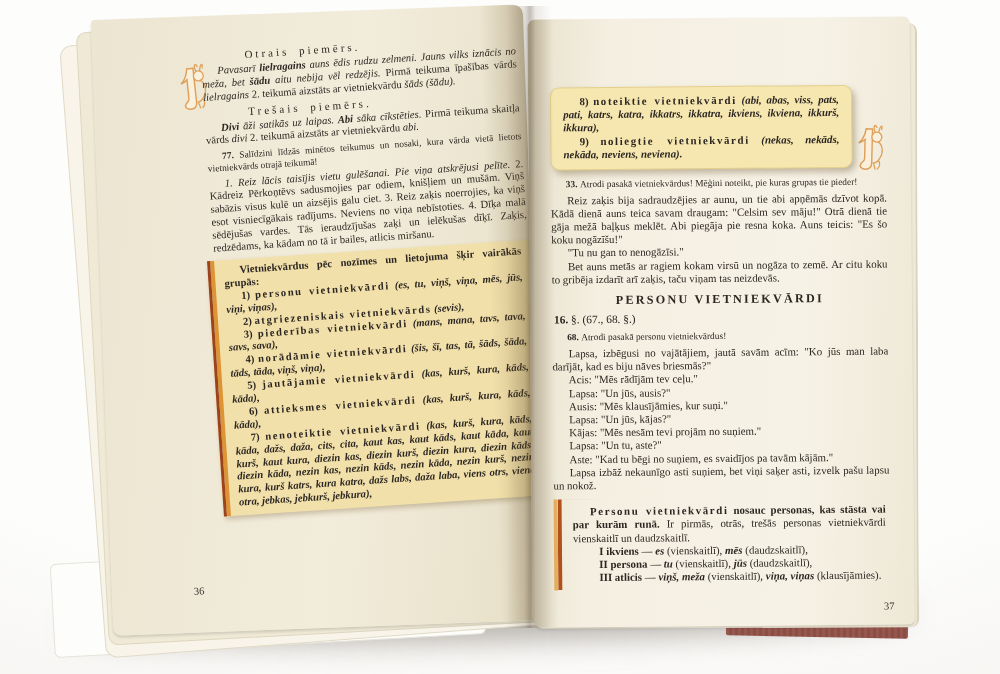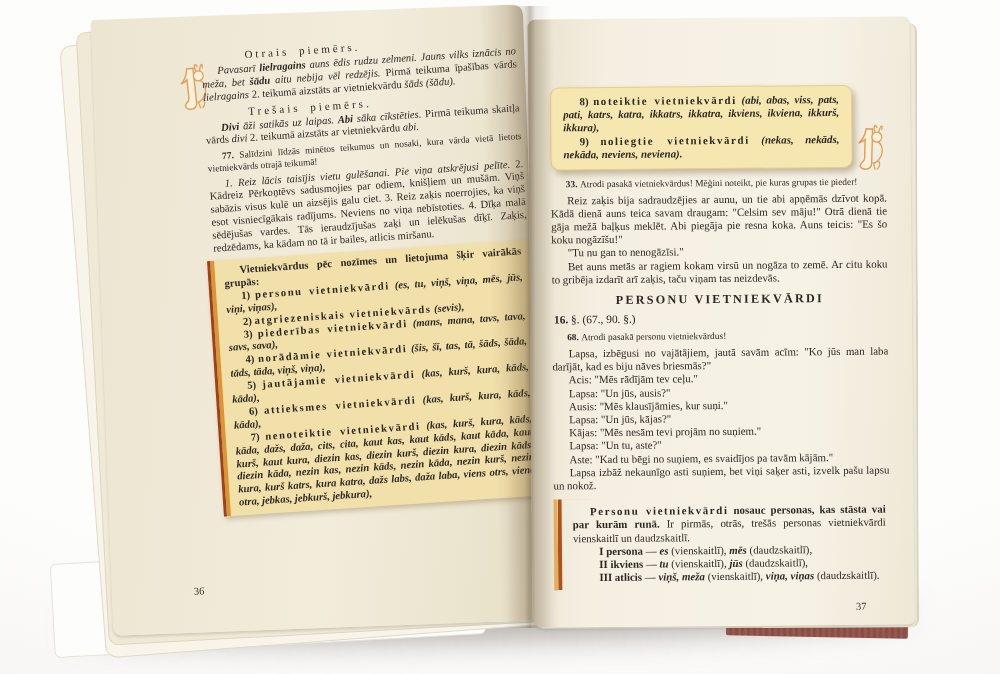--- a/index.html
+++ b/index.html
@@ -58,21 +58,21 @@
   .section-ref{margin:0 0 6px 2px;font-size:11.4px;text-align:left;}
   .dialogue-p{margin:0;text-indent:1.5em;text-align:left;}
   .tale-p{text-indent:1.5em;margin:0;}
   .seg-r{font-weight:normal;font-style:normal;}
   .seg-b{font-weight:bold;}
   .seg-i{font-style:italic;}
   .seg-bi{font-weight:bold;font-style:italic;}
   .seg-sp{font-weight:bold;letter-spacing:1.6px;}
   .pn{position:absolute;font-size:10.5px;color:#35302a;}
   .pn-left{left:82px;bottom:36px;}
-  .pn-right{right:48px;bottom:13px;}
+  .pn-right{right:20px;bottom:13px;}
   .bunny{position:absolute;width:36px;height:62px;}
   .bunny-l{left:80px;top:40px;transform:rotate(-4deg);}
   .bunny-r{right:24px;top:100px;transform:rotate(2deg);}
 </style>
 </head>
 <body>
 
 <div class="photo">
   <div class="book-shadow"></div>
   <div class="sheet-bl"></div>
@@ -123,36 +123,36 @@
     <div class="rp-content">
       <div class="box-tr">
         <p><span class="seg-b">8) </span><span class="seg-sp">noteiktie vietniekvārdi</span><span class="seg-bi"> (abi, abas, viss, pats, pati, katrs, katra, ikkatrs, ikkatra, ikviens, ikviena, ikkurš, ikkura),</span></p>
         <p><span class="seg-b">9) </span><span class="seg-sp">noliegtie vietniekvārdi</span><span class="seg-bi"> (nekas, nekāds, nekāda, neviens, neviena).</span></p>
       </div>
       <p class="para-task"><span class="seg-b">33. </span><span class="seg-r">Atrodi pasakā vietniekvārdus! Mēģini noteikt, pie kuras grupas tie pieder!</span></p>
       <p class="tale-p">Reiz zaķis bija sadraudzējies ar aunu, un tie abi apņēmās dzīvot kopā. Kādā dienā auns teica savam draugam: "Celsim sev māju!" Otrā dienā tie gāja mežā baļķus meklēt. Abi piegāja pie resna koka. Auns teicis: "Es šo koku nogāzīšu!"</p>
       <p class="tale-p">"Tu nu gan to nenogāzīsi."</p>
       <p class="tale-p">Bet auns metās ar ragiem kokam virsū un nogāza to zemē. Ar citu koku to gribēja izdarīt arī zaķis, taču viņam tas neizdevās.</p>
       <div class="section-heading">PERSONU VIETNIEKVĀRDI</div>
-      <p class="section-ref"><span class="seg-b">16. </span><span class="seg-r">§. (67., 90. §.)</span></p>
+      <p class="section-ref"><span class="seg-b">16. </span><span class="seg-r">§. (67., 68. §.)</span></p>
       <p class="para-task"><span class="seg-b">68. </span><span class="seg-r">Atrodi pasakā personu vietniekvārdus!</span></p>
       <p class="dialogue-p" style="text-align:justify">Lapsa, izbēgusi no vajātājiem, jautā savām acīm: "Ko jūs man laba darījāt, kad es biju nāves briesmās?"</p>
       <p class="dialogue-p">Acis: "Mēs rādījām tev ceļu."</p>
       <p class="dialogue-p">Lapsa: "Un jūs, ausis?"</p>
       <p class="dialogue-p">Ausis: "Mēs klausījāmies, kur suņi."</p>
       <p class="dialogue-p">Lapsa: "Un jūs, kājas?"</p>
       <p class="dialogue-p">Kājas: "Mēs nesām tevi projām no suņiem."</p>
       <p class="dialogue-p">Lapsa: "Un tu, aste?"</p>
       <p class="dialogue-p">Aste: "Kad tu bēgi no suņiem, es svaidījos pa tavām kājām."</p>
       <p class="dialogue-p" style="text-align:justify">Lapsa izbāž nekaunīgo asti suņiem, bet viņi saķer asti, izvelk pašu lapsu un nokož.</p>
       <div class="box-br">
         <p class="def-intro"><span class="seg-sp">Personu vietniekvārdi</span><span class="seg-b"> nosauc personas, kas stāsta vai par kurām runā.</span><span class="seg-r"> Ir pirmās, otrās, trešās personas vietniekvārdi vienskaitlī un daudzskaitlī.</span></p>
-        <p class="persona"><span class="seg-b">I persona</span><span class="seg-r"> — </span><span class="seg-bi">es</span><span class="seg-r"> (vienskaitlī), </span><span class="seg-bi">mēs</span><span class="seg-r"> (daudzskaitlī),</span></p>
-        <p class="persona"><span class="seg-b">II ikviens</span><span class="seg-r"> — </span><span class="seg-bi">tu</span><span class="seg-r"> (vienskaitlī), </span><span class="seg-bi">jūs</span><span class="seg-r"> (daudzskaitlī),</span></p>
-        <p class="persona"><span class="seg-b">III atlicis</span><span class="seg-r"> — </span><span class="seg-bi">viņš, meža</span><span class="seg-r"> (vienskaitlī), </span><span class="seg-bi">viņa, viņas</span><span class="seg-r"> (daudzskaitlī).</span></p>
+        <p class="persona"><span class="seg-b">I ikviens</span><span class="seg-r"> — </span><span class="seg-bi">es</span><span class="seg-r"> (vienskaitlī), </span><span class="seg-bi">mēs</span><span class="seg-r"> (daudzskaitlī),</span></p>
+        <p class="persona"><span class="seg-b">II persona</span><span class="seg-r"> — </span><span class="seg-bi">tu</span><span class="seg-r"> (vienskaitlī), </span><span class="seg-bi">jūs</span><span class="seg-r"> (daudzskaitlī),</span></p>
+        <p class="persona"><span class="seg-b">III atlicis</span><span class="seg-r"> — </span><span class="seg-bi">viņš, meža</span><span class="seg-r"> (vienskaitlī), </span><span class="seg-bi">viņa, viņas</span><span class="seg-r"> (klausījāmies).</span></p>
       </div>
     </div>
     <div class="pn pn-right">37</div>
     <div class="rp-fade"></div>
   </div>
 
   <div class="gutter"></div>
 </div>
 
 </body></html>

